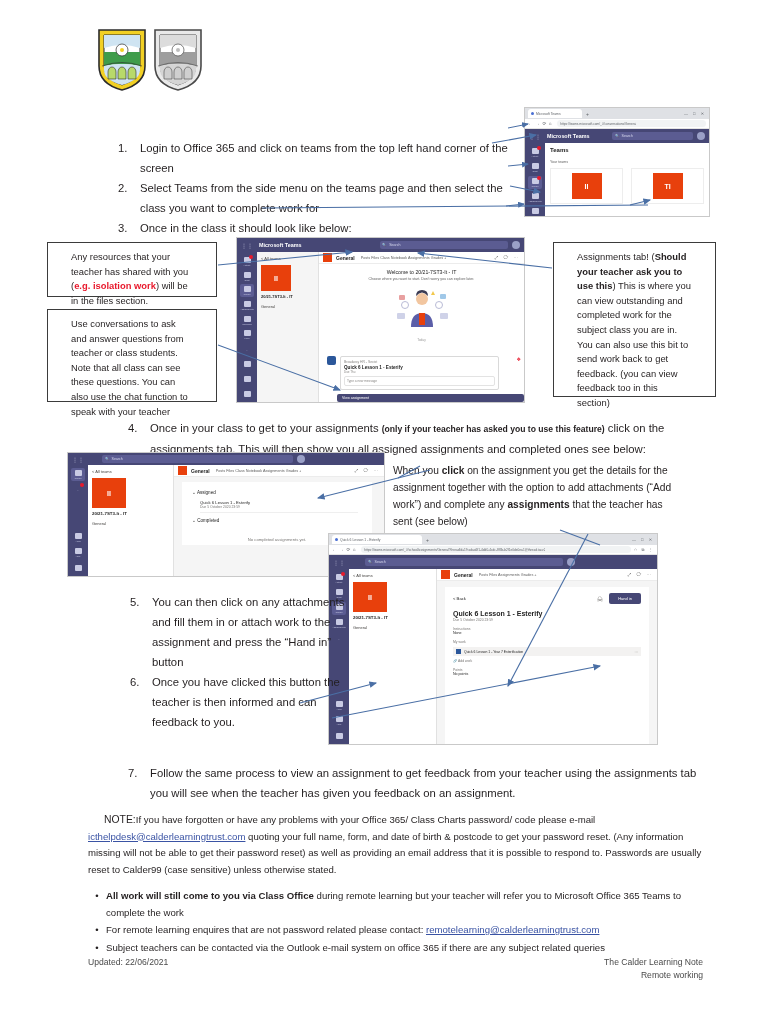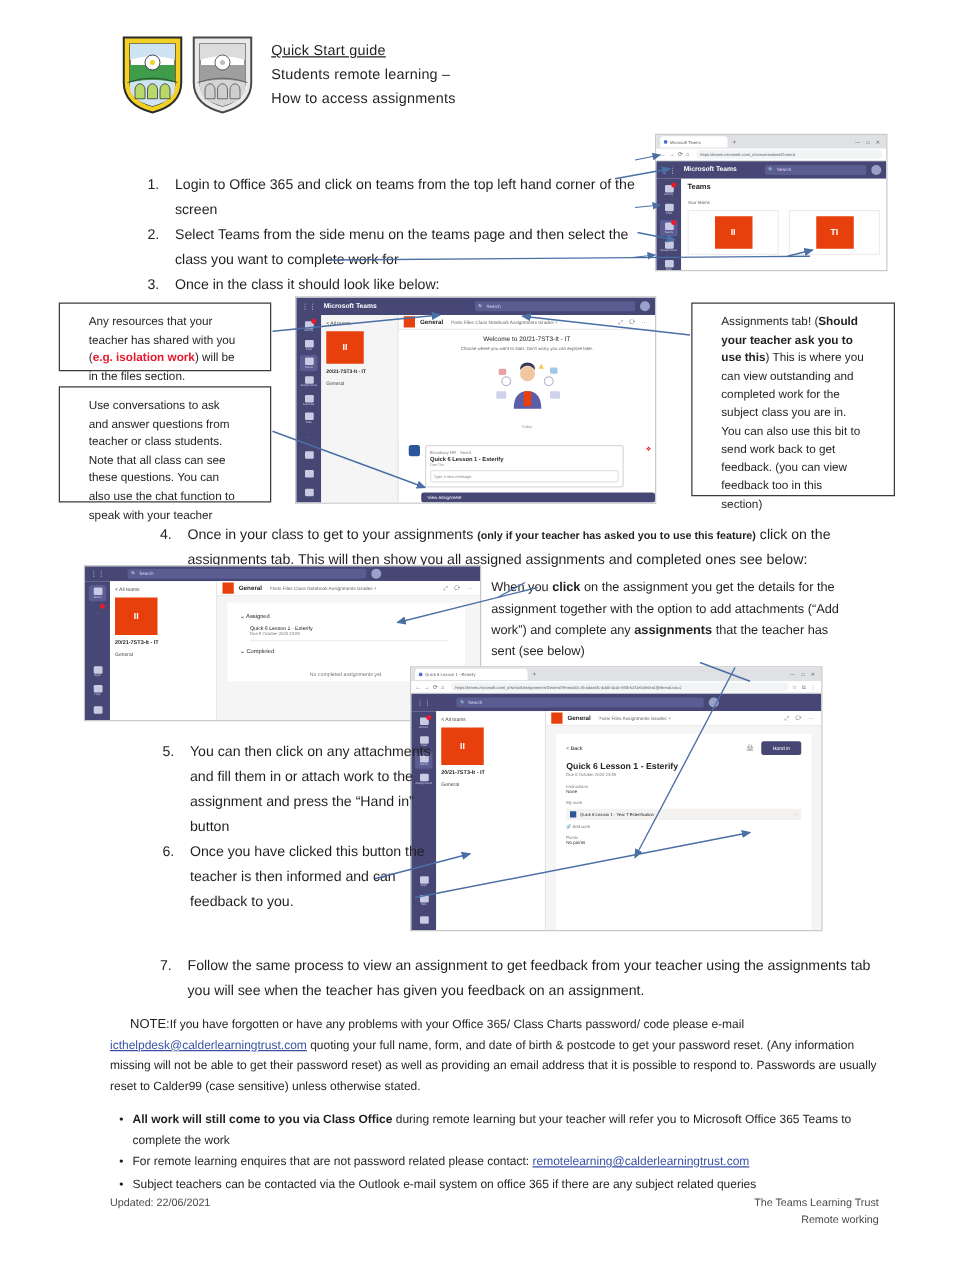--- a/index.html
+++ b/index.html
@@ -158,25 +158,20 @@
         <path d="M9 9 H45 V22 Q27 16 9 22 Z" fill="#dcdcdc"></path>
         <path d="M9 26 H45 V40 Q27 36 9 40 Z" fill="#9e9e9e"></path>
         <path d="M9 40 Q27 36 45 40 V44 Q45 54 27 59 Q9 54 9 44 Z" fill="#d5d5d5"></path>
         <circle cx="27" cy="24" r="6" fill="#ffffff" stroke="#4a4a4a" stroke-width=".7"></circle>
         <circle cx="27" cy="24" r="2" fill="#bdbdbd"></circle>
         <path d="M13 46 a4 5 0 0 1 8 0 v7 h-8z" fill="#cfcfcf" stroke="#4a4a4a" stroke-width=".6"></path>
         <path d="M23 46 a4 5 0 0 1 8 0 v7 h-8z" fill="#cfcfcf" stroke="#4a4a4a" stroke-width=".6"></path>
         <path d="M33 46 a4 5 0 0 1 8 0 v7 h-8z" fill="#cfcfcf" stroke="#4a4a4a" stroke-width=".6"></path>
         <path d="M7 40 Q27 33 47 40" stroke="#4a4a4a" stroke-width=".6" fill="none"></path>
       </svg>
-    </div>
-    <div class="header-text">
-      <div class="t1">Quick Start guide</div>
-      <div>Students remote learning –</div>
-      <div>How to access assignments</div>
     </div>
   </div>
 
   <div class="steps s1">
     <div class="step">
       <div class="num">1.</div>
       <div class="body">Login to Office 365 and click on teams from the top left hand corner of the screen</div>
     </div>
     <div class="step">
       <div class="num">2.</div>
@@ -563,21 +558,21 @@
     </div>
     <div class="bl">
       <div class="bdot">•</div>
       <div class="btxt">Subject teachers can be contacted via the Outlook e-mail system on office 365 if there are any subject related queries</div>
     </div>
   </div>
 
   <div class="footer">
     <div>Updated: 22/06/2021</div>
     <div class="right">
-      <div>The Teams Learning Trust</div>
+      <div>The Calder Learning Note</div>
       <div>Remote working</div>
     </div>
   </div>
 
   <svg class="lines">
     <defs>
       <marker id="ah" markerWidth="7" markerHeight="7" refX="6" refY="3" orient="auto">
         <path d="M0,0 L7,3 L0,6 z" fill="#4a6fa5"></path>
       </marker>
     </defs>

